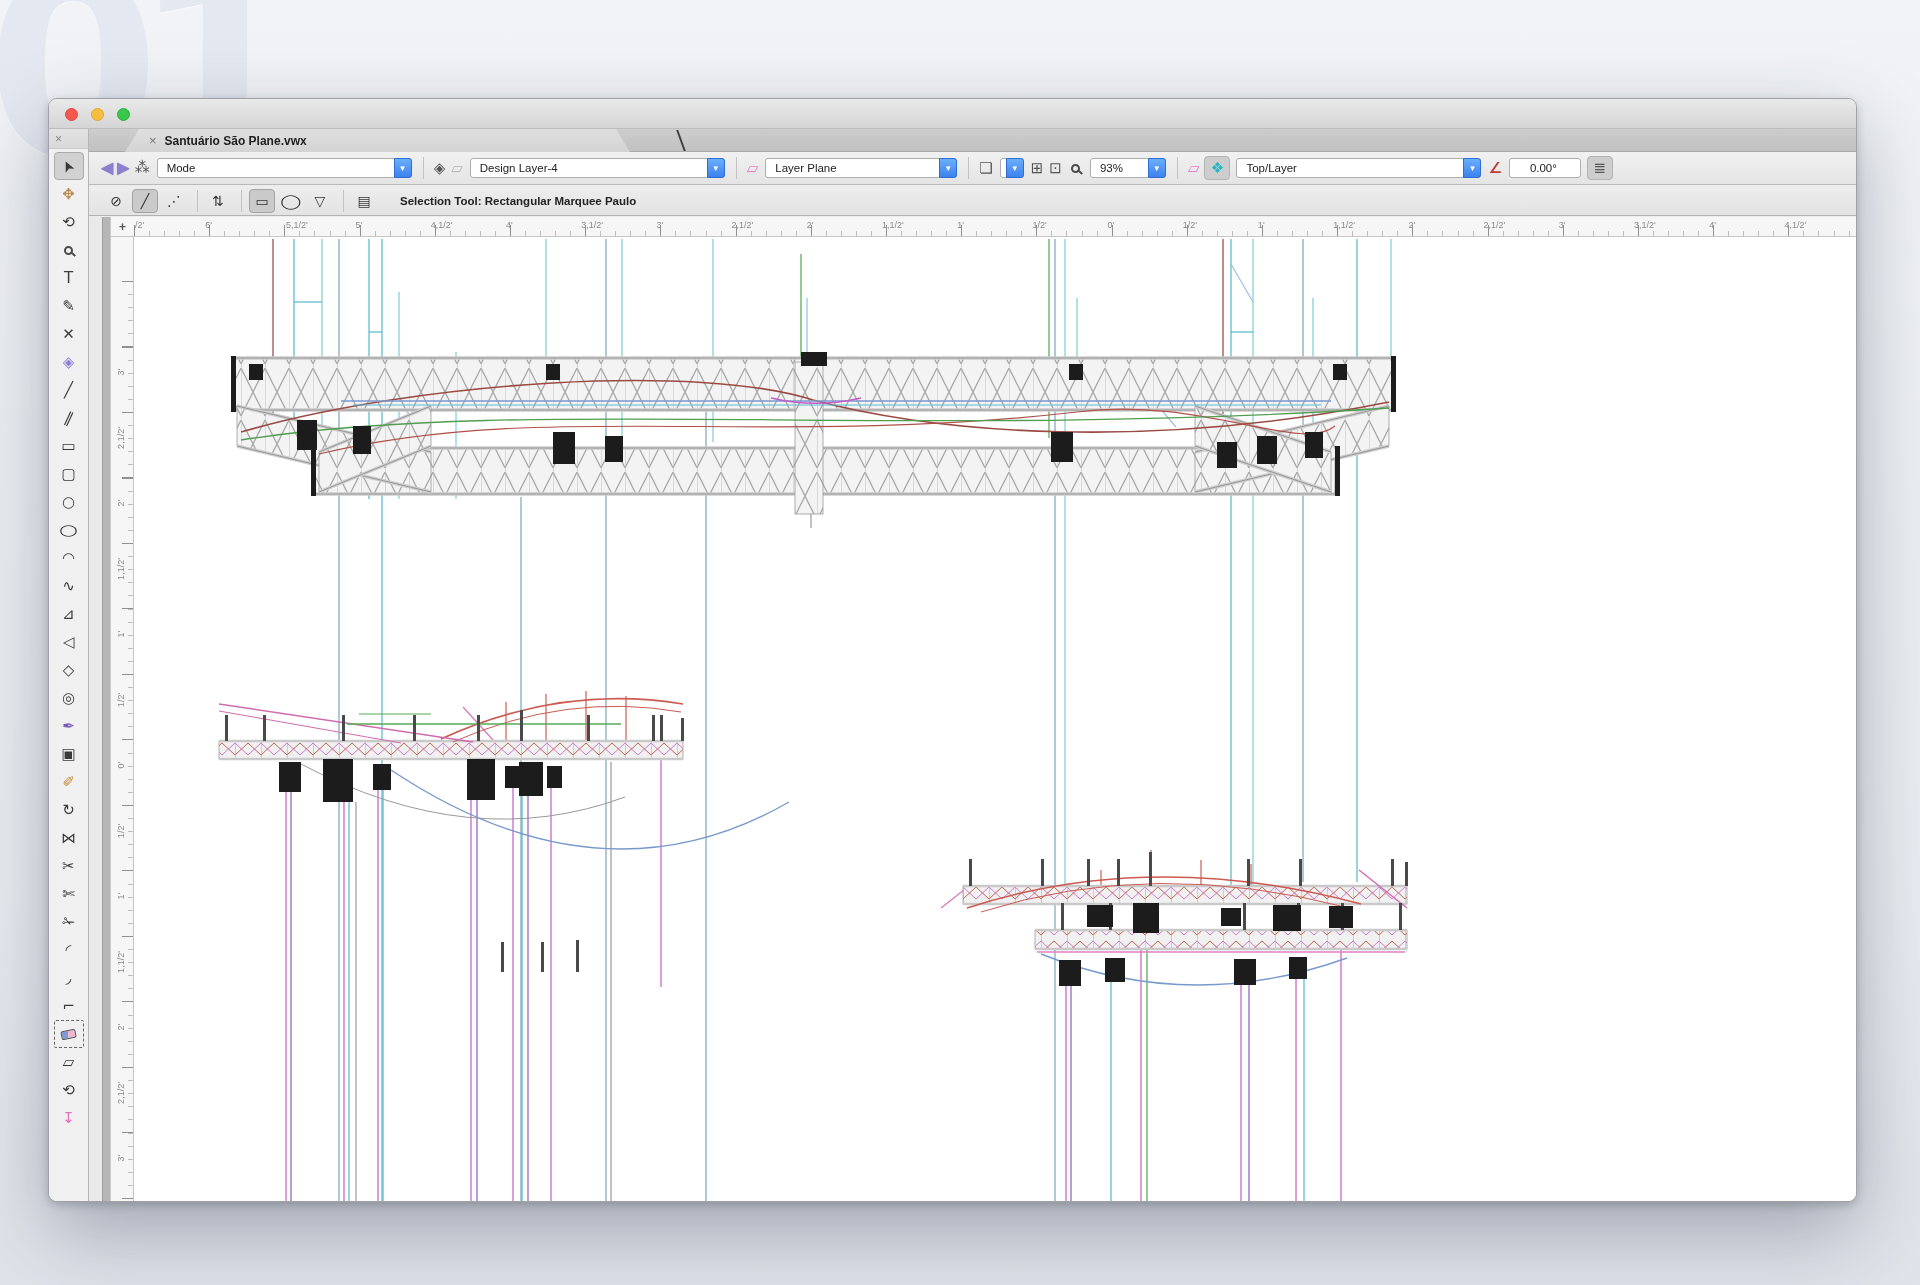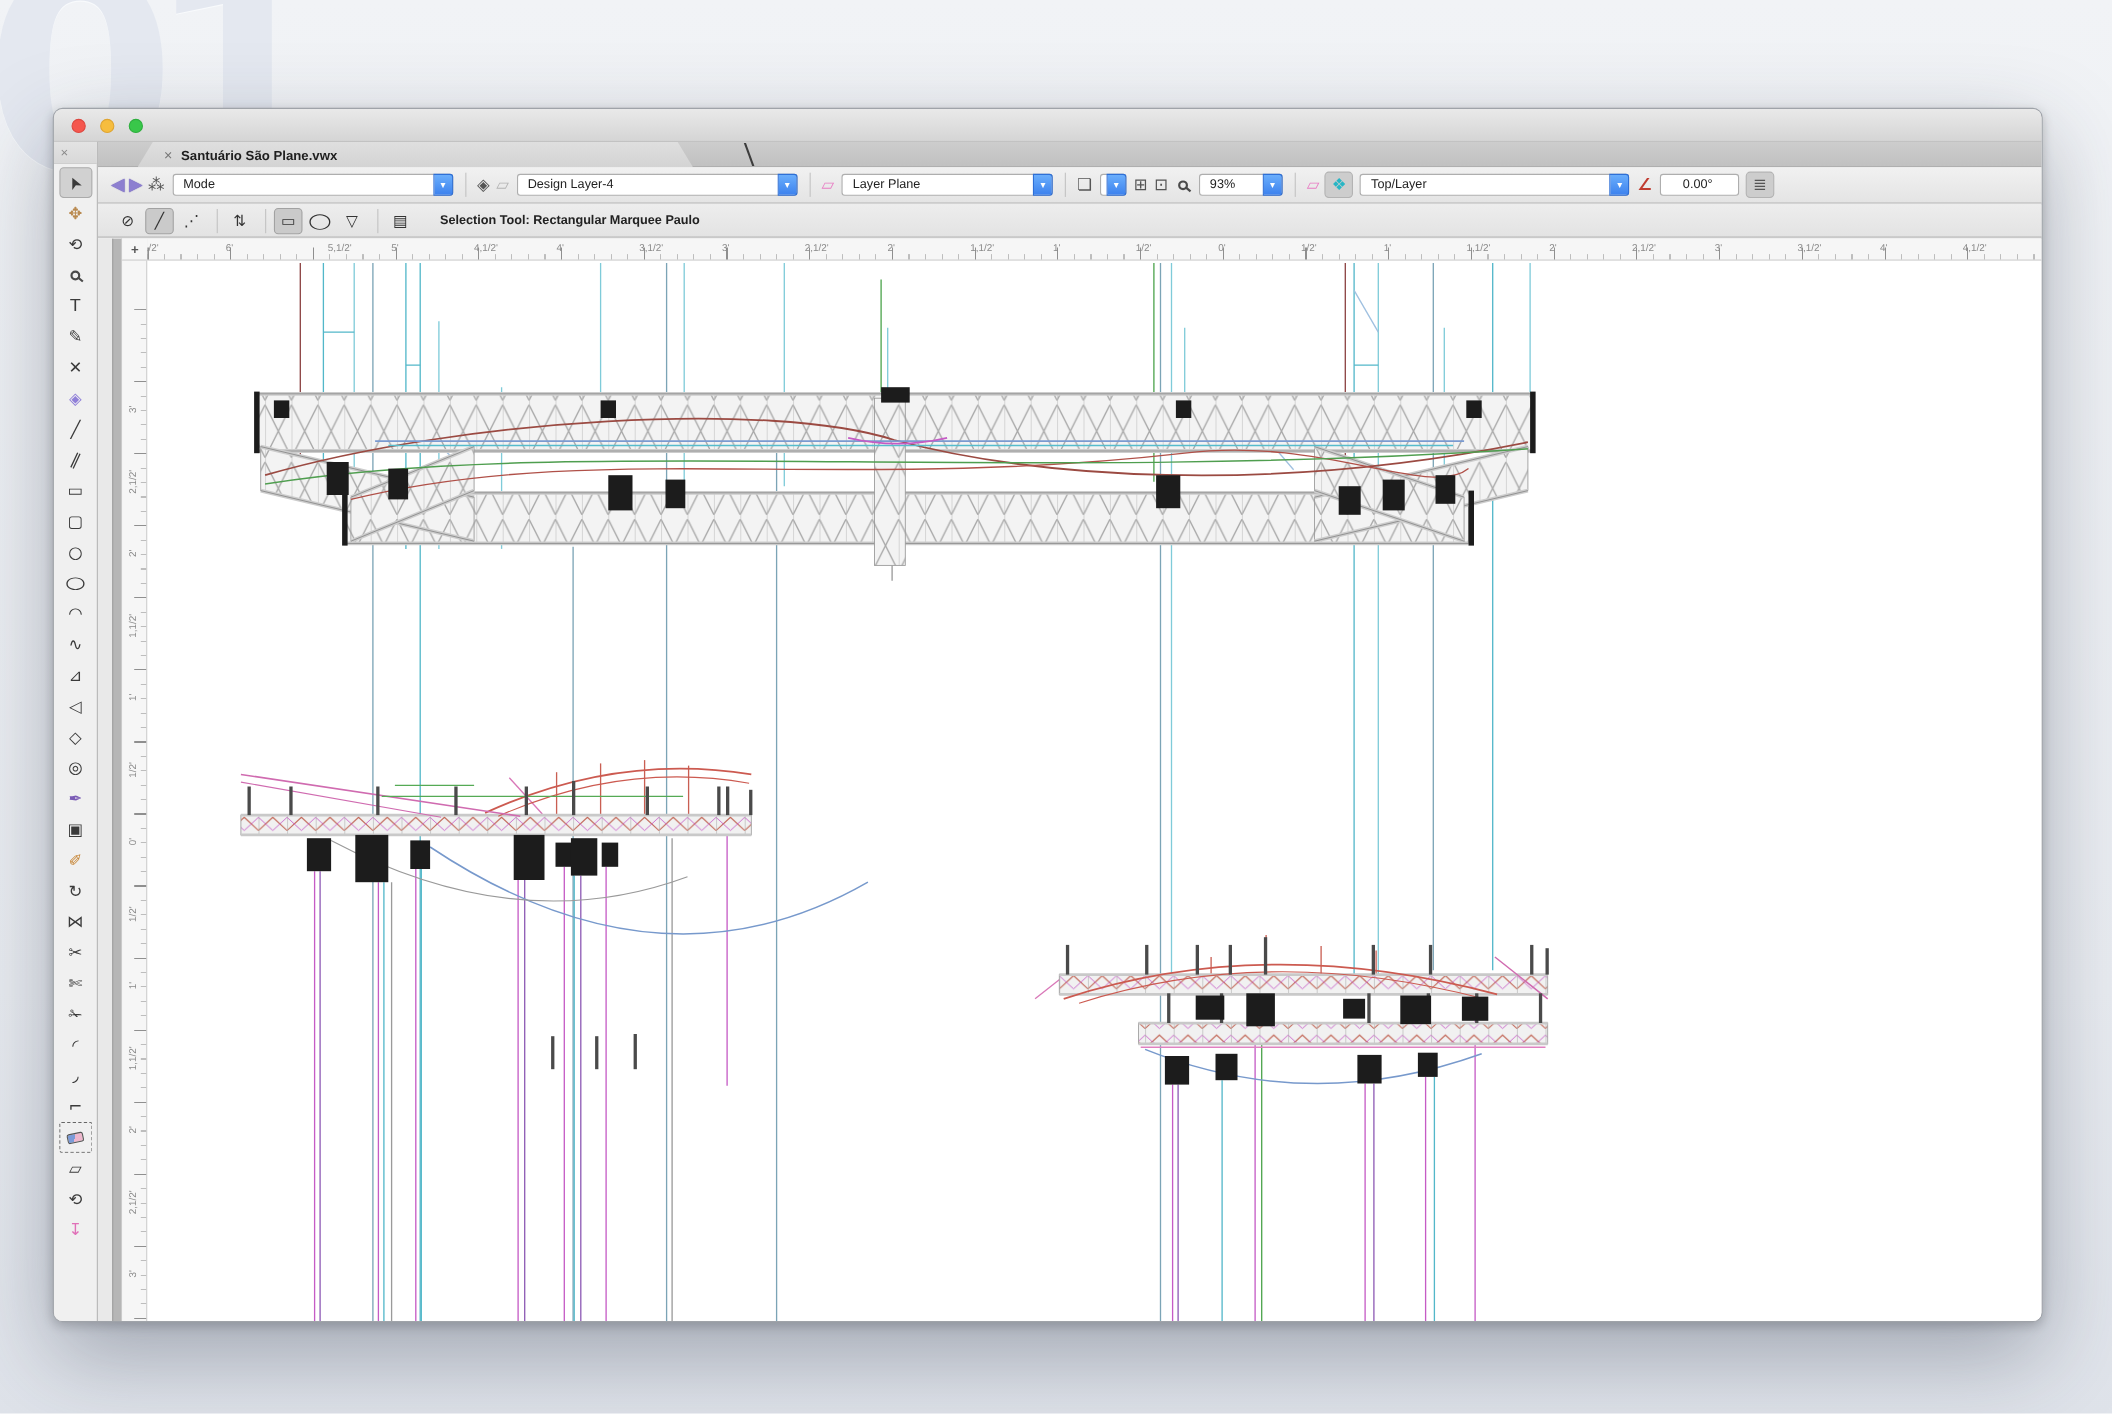--- a/index.html
+++ b/index.html
@@ -321,21 +321,21 @@
         </div>
       <span class="mode-status">Selection Tool: Rectangular Marquee Paulo</span>
     </div>
 
     <div class="gutter"></div>
     <div class="strip"></div>
     <div class="corner">+</div>
     <div class="hruler" id="hruler">
         <span style="left: -4px;">1/2'</span>
         <span style="left: 71.2px;">6'</span>
-        <span style="left: 164px;">5,1/2'</span>
+        <span style="left: 152px;">5,1/2'</span>
         <span style="left: 221.6px;">5'</span>
         <span style="left: 296.8px;">4,1/2'</span>
         <span style="left: 372px;">4'</span>
         <span style="left: 447.2px;">3,1/2'</span>
         <span style="left: 522.4px;">3'</span>
         <span style="left: 597.6px;">2,1/2'</span>
         <span style="left: 672.8px;">2'</span>
         <span style="left: 748px;">1,1/2'</span>
         <span style="left: 823.2px;">1'</span>
         <span style="left: 898.4px;">1/2'</span>

